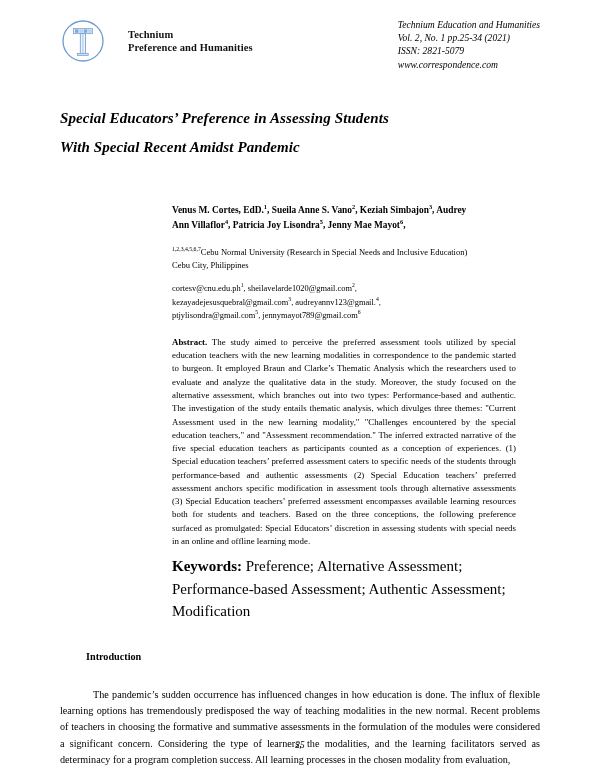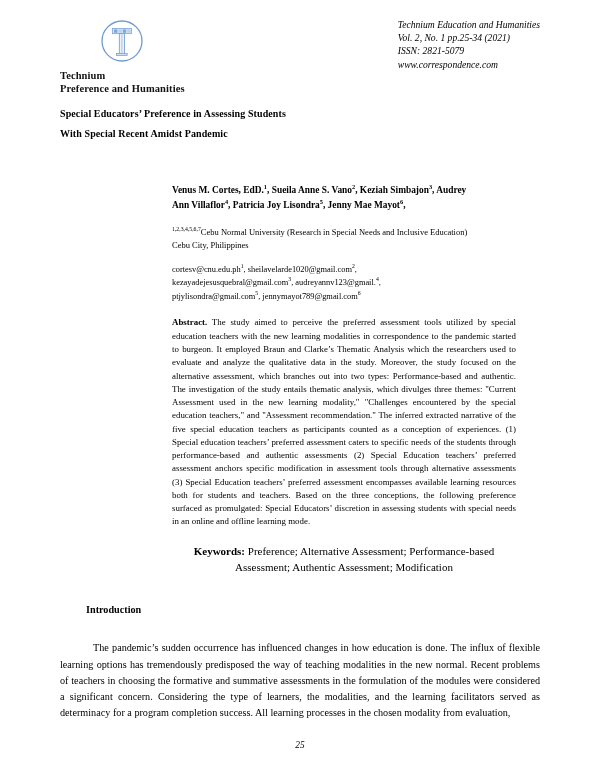--- a/index.html
+++ b/index.html
@@ -29,23 +29,22 @@
   .masthead {
     display: flex;
     align-items: flex-start;
     justify-content: space-between;
     height: 62px;
   }
 
   .brand {
     display: flex;
     align-items: center;
-    gap: 5px;
+    gap: 22px;
     padding-top: 4px;
-    flex-direction: column;
   }
 
   .brand-logo {
     width: 46px;
     height: 46px;
     flex: 0 0 46px;
     position: relative;
   }
 
   .brand-text {
@@ -65,24 +64,25 @@
     font-size: 9.6px;
     line-height: 1.38;
     color: #000000;
     padding-top: 4px;
   }
   .journal-info div { white-space: nowrap; }
 
   
   .doc-title {
     margin-top: 28px;
-    font-size: 10px;
+    font-size: 15px;
     font-weight: bold;
     line-height: 1.95;
     letter-spacing: 0.1px;
+    font-style: italic;
   }
   .doc-title .tl { display: block; }
 
   
   .authors-block {
     margin: 40px 0 0 0;
     padding: 0 22px 0 112px;
   }
 
   .authors {
@@ -115,25 +115,25 @@
     margin-top: 13px;
     padding: 0 24px 0 112px;
     font-size: 8.9px;
     line-height: 1.49;
     text-align: justify;
     text-justify: inter-word;
   }
   .abstract .lead { font-weight: bold; }
 
   .keywords {
-    margin-top: 14px;
+    margin-top: 7px;
     padding: 0 24px 0 112px;
-    font-size: 11px;
+    font-size: 15px;
     line-height: 1.49;
-    text-align: center;
+    text-align: left;
   }
   .keywords .lead { font-weight: bold; }
 
   
   .section-heading {
     margin-top: 29px;
     margin-left: 26px;
     font-size: 10.2px;
     font-weight: bold;
   }

